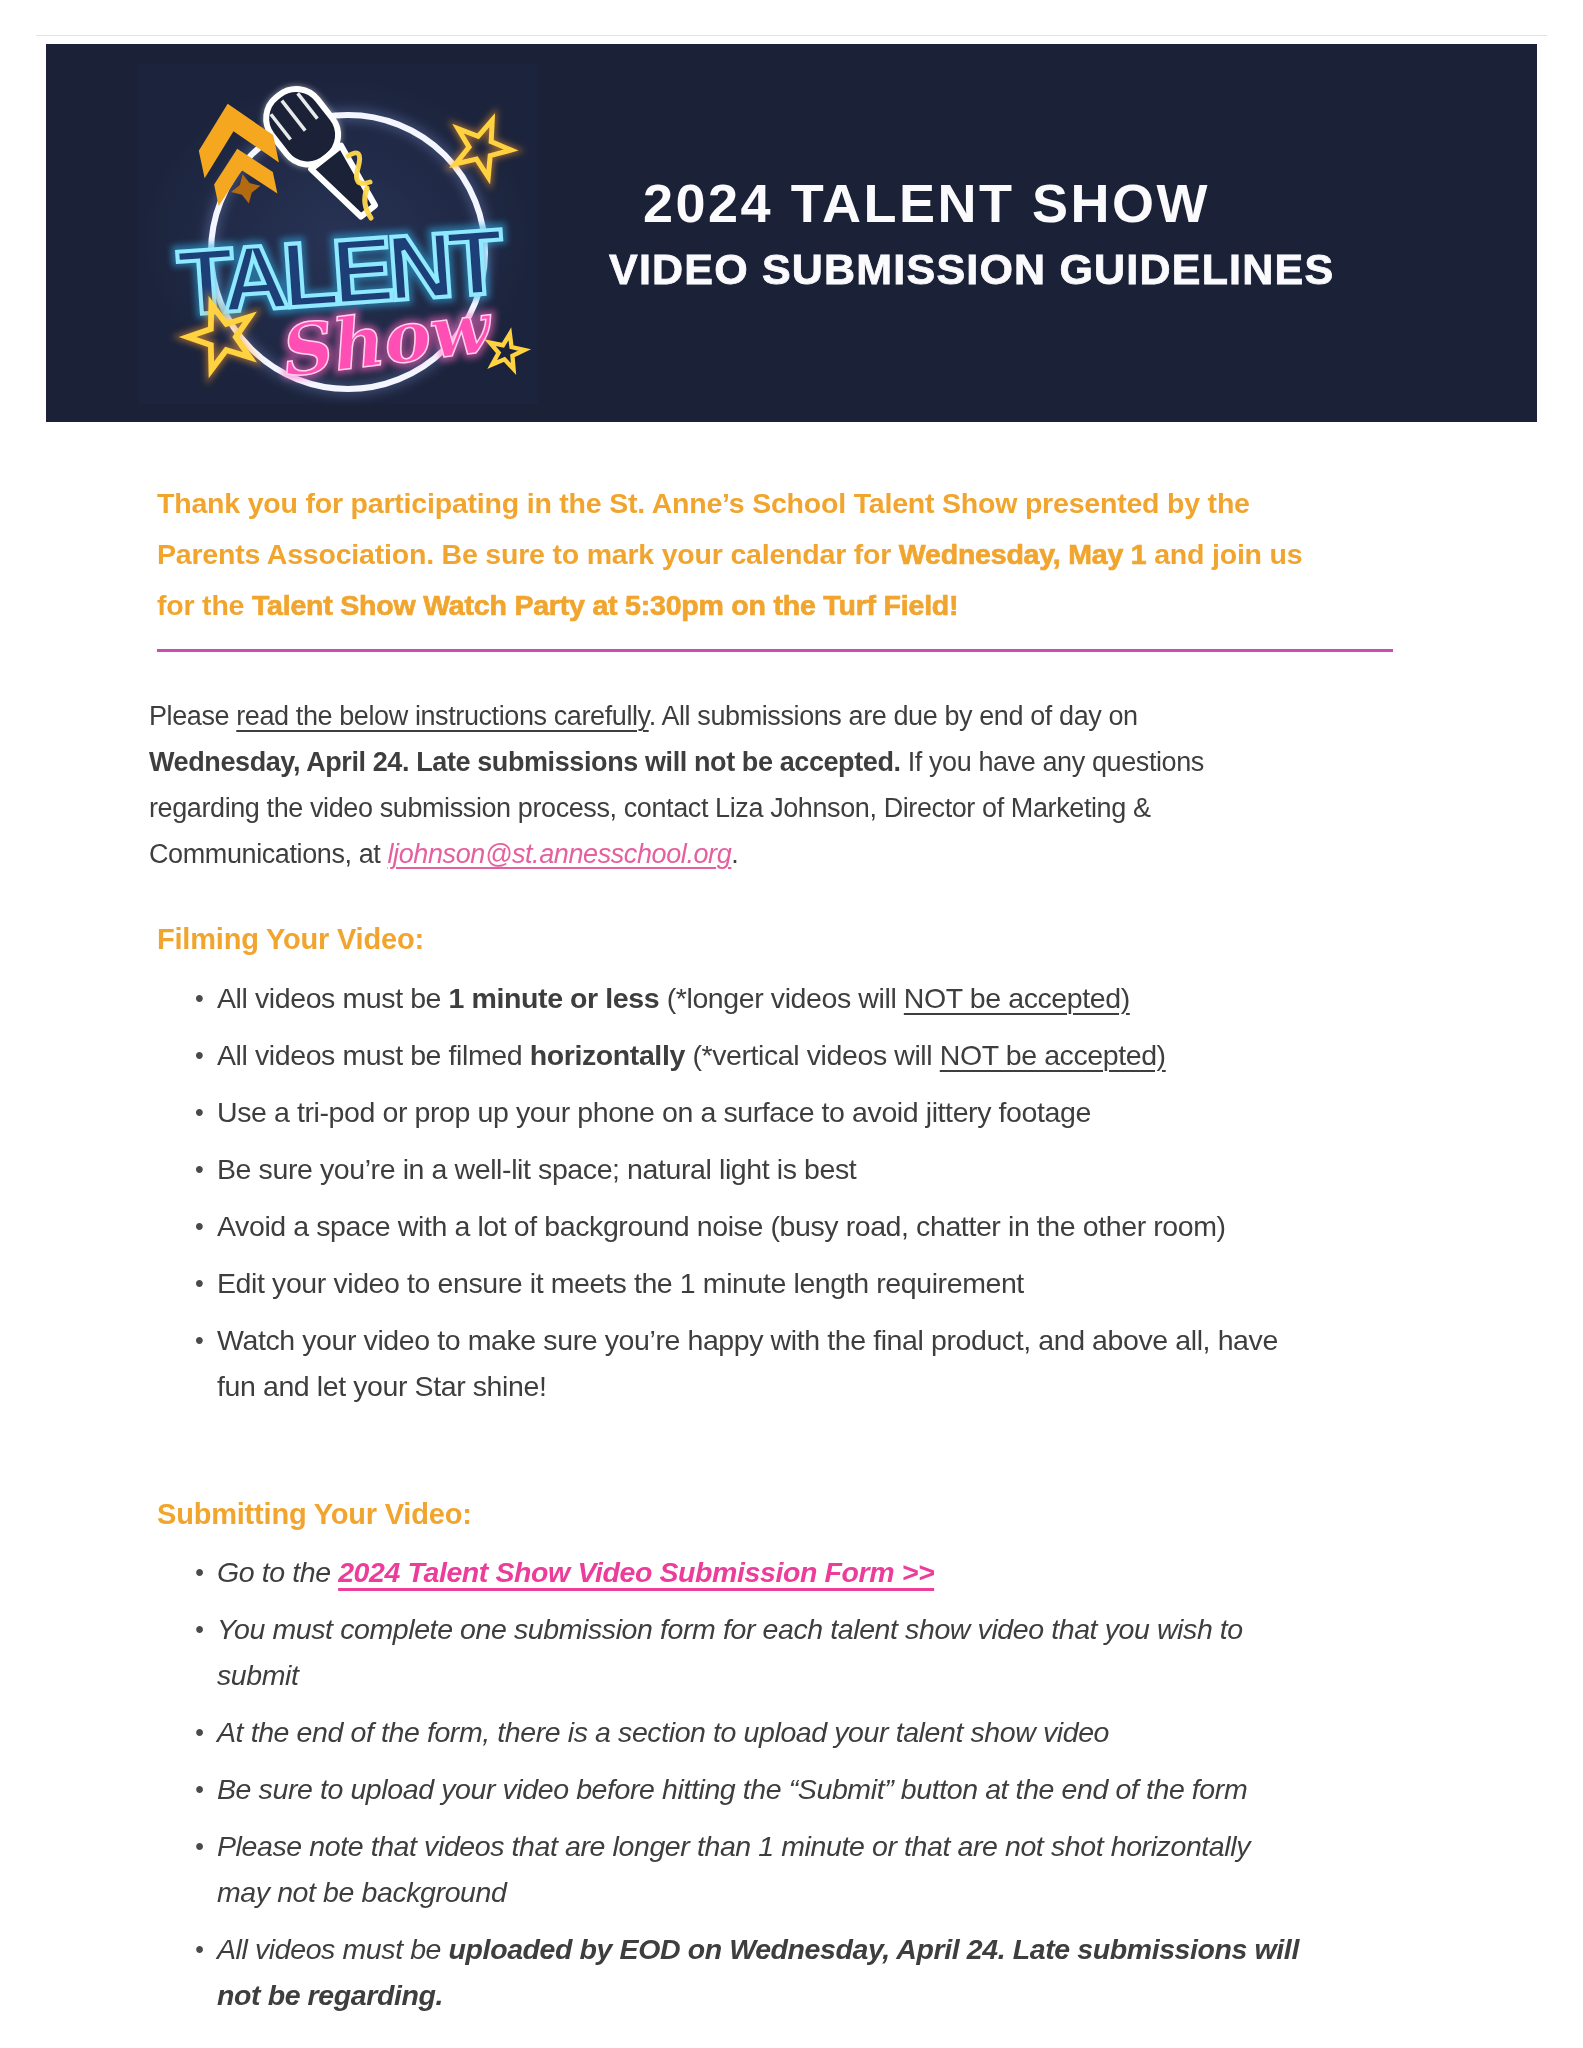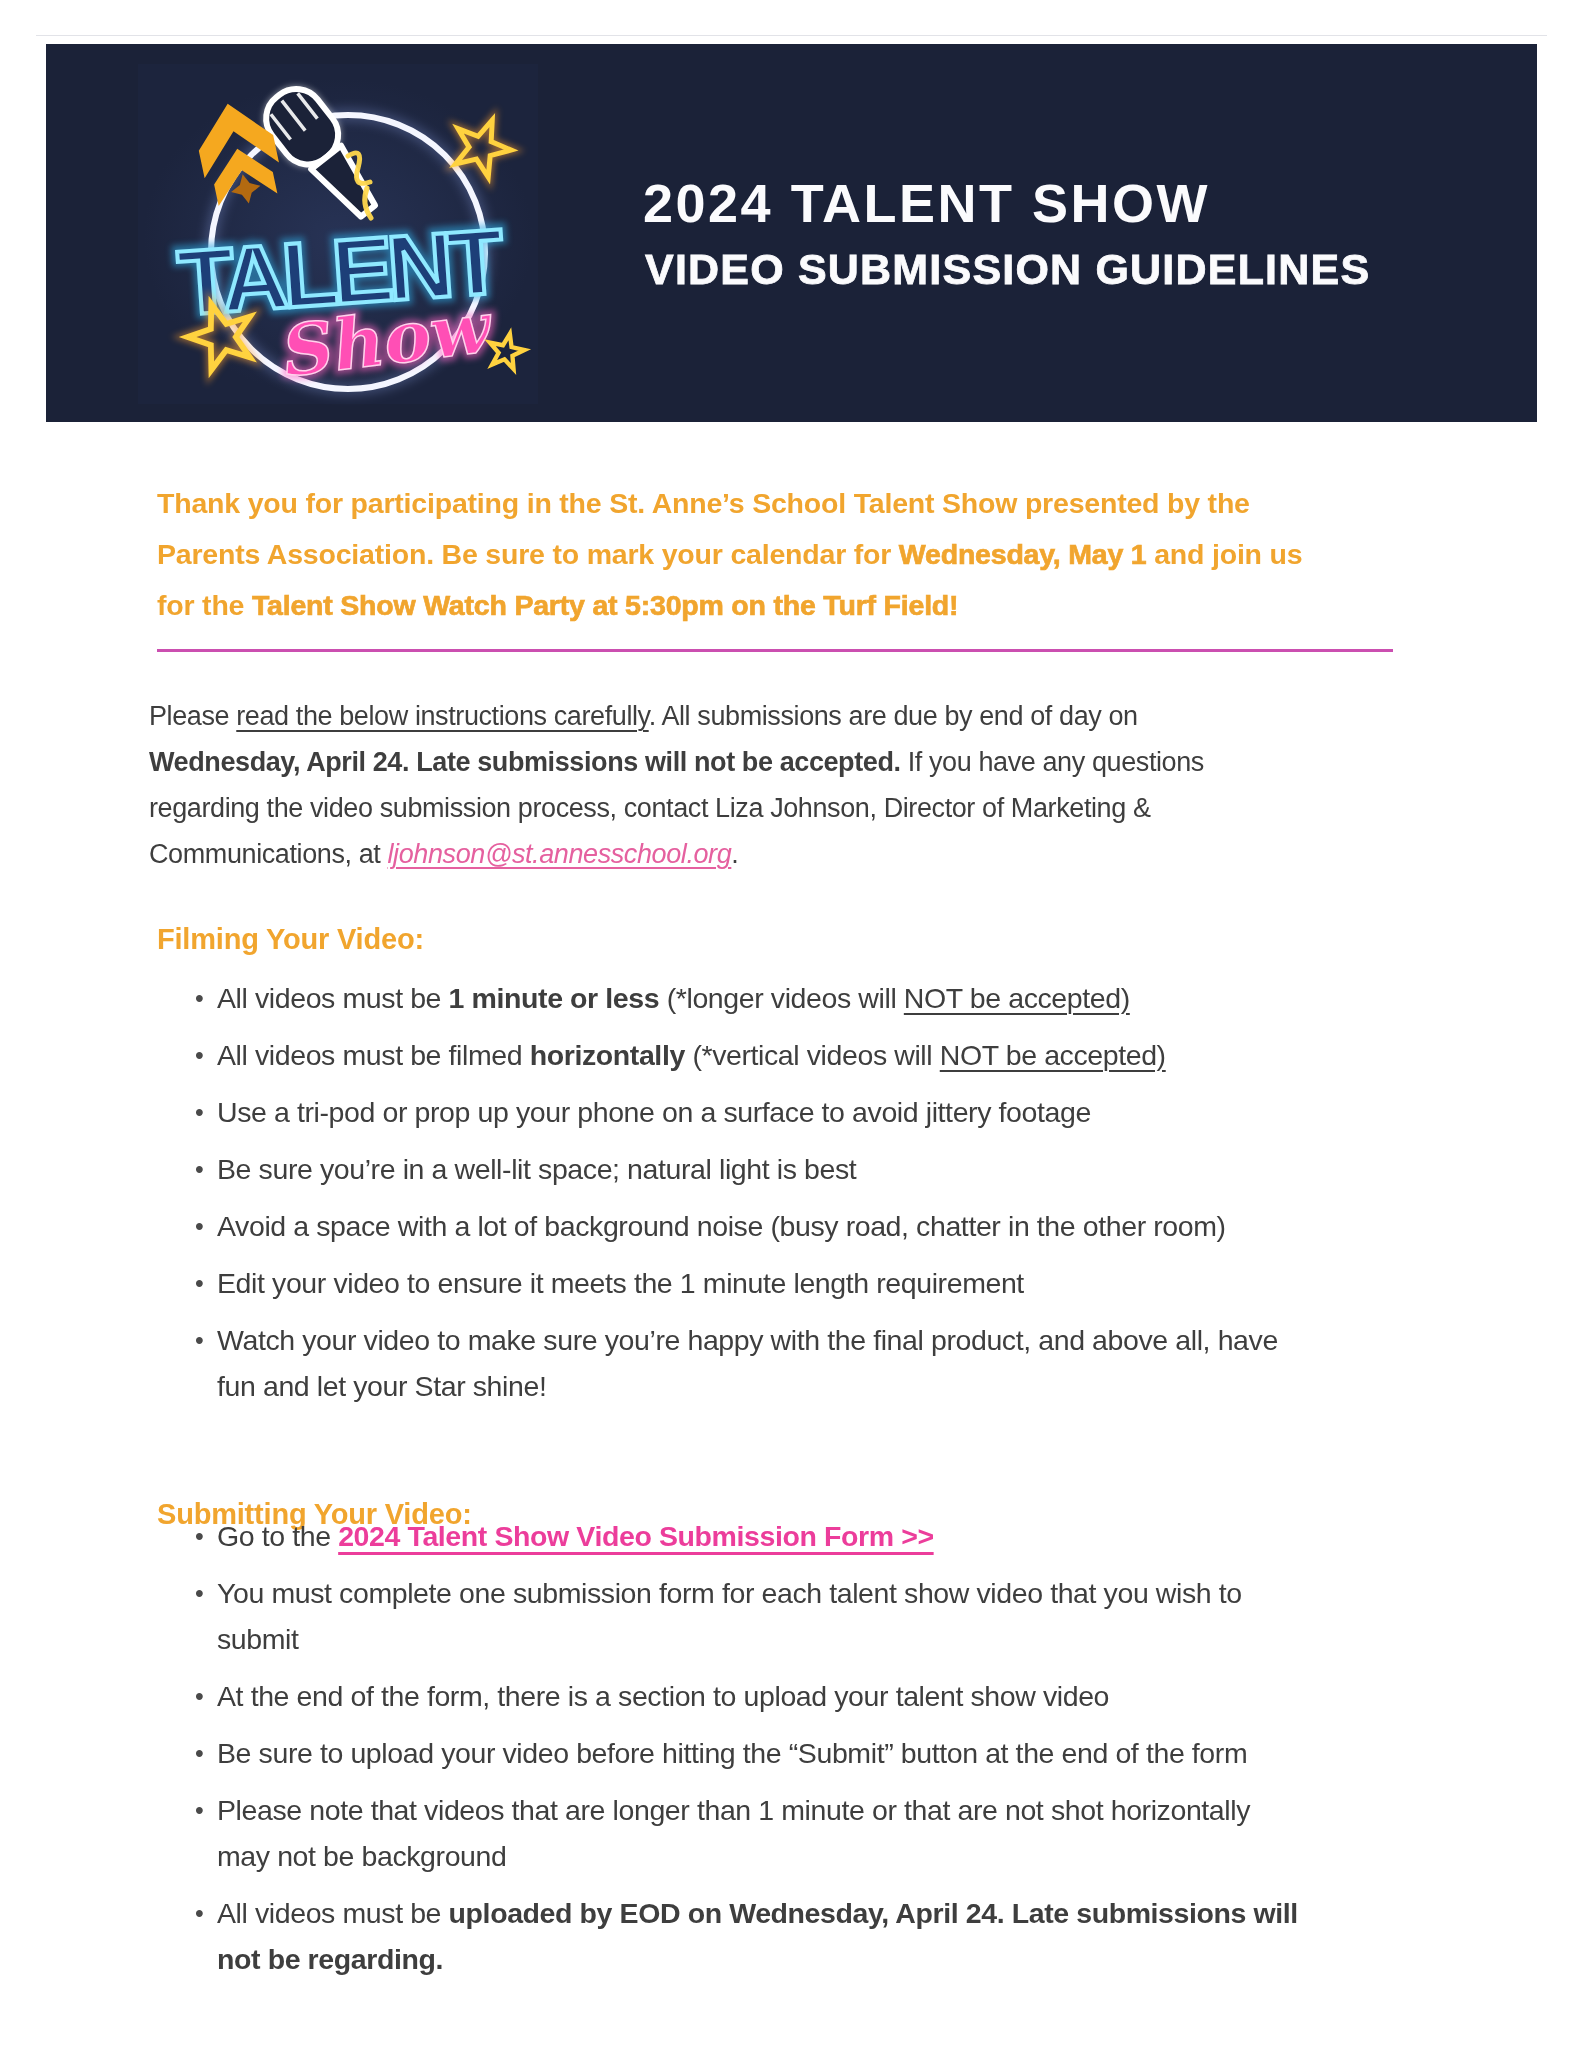--- a/index.html
+++ b/index.html
@@ -5,37 +5,37 @@
   html,body{margin:0;padding:0;background:#ffffff;}
   .page{position:relative;width:1583px;height:2048px;background:#ffffff;overflow:hidden;
         font-family:"Liberation Sans","DejaVu Sans",sans-serif;}
   .top-hairline{position:absolute;left:36px;top:35px;width:1511px;height:1px;background:#e2e3e8;}
 
   
   .banner{position:absolute;left:46px;top:44px;width:1491px;height:378px;background:var(--banner-bg);}
   .logo-wrap{position:absolute;left:90px;top:16px;width:404px;height:348px;}
   .banner-title{position:absolute;left:597px;top:128px;font-size:54px;font-weight:700;
                 letter-spacing:2.5px;color:var(--banner-text);white-space:nowrap;}
-  .banner-subtitle{position:absolute;left:599px;top:201px;font-size:43px;font-weight:700;
+  .banner-subtitle{position:absolute;left:563px;top:201px;font-size:43px;font-weight:700;
                 letter-spacing:1.2px;color:var(--banner-text);white-space:nowrap;
                 -webkit-text-stroke:0.8px var(--banner-text);}
 
   
   .intro{position:absolute;left:157px;top:478px;width:1340px;font-size:28.5px;line-height:51px;
          font-weight:700;color:var(--accent-orange);letter-spacing:-0.2px;}
   .divider{position:absolute;left:157px;top:649px;width:1236px;height:3px;background:var(--divider-pink);}
   .details{position:absolute;left:149px;top:693px;width:1360px;font-size:27px;line-height:46px;
            color:var(--body-text);letter-spacing:-0.4px;}
   .section-heading{position:absolute;left:157px;font-size:29px;line-height:46px;font-weight:700;
            color:var(--accent-orange);letter-spacing:-0.2px;}
   .heading-filming{top:916px;}
   .heading-submitting{top:1491px;}
   ul.bullets{position:absolute;left:157px;margin:0;padding:0;list-style:none;width:1380px;}
   .bullets-filming{top:975px;}
-  .bullets-submitting{top:1513px;}
+  .bullets-submitting{top:1549px;font-style:italic;}
   ul.bullets li{position:relative;padding-left:60px;margin:0 0 11px 0;font-size:28.5px;
            line-height:46px;color:var(--body-text);letter-spacing:-0.4px;}
   ul.bullets li::before{content:"\2022";position:absolute;left:38px;top:0;color:#4a4a4a;
            font-size:25px;line-height:46px;}
 
   
   .s-b{font-weight:700;}
   .s-xb{-webkit-text-stroke:0.7px currentColor;}
   .s-u{text-decoration:underline;text-underline-offset:5px;text-decoration-thickness:1.5px;}
   .s-link-email{color:var(--email-pink);font-style:italic;text-decoration:underline;

